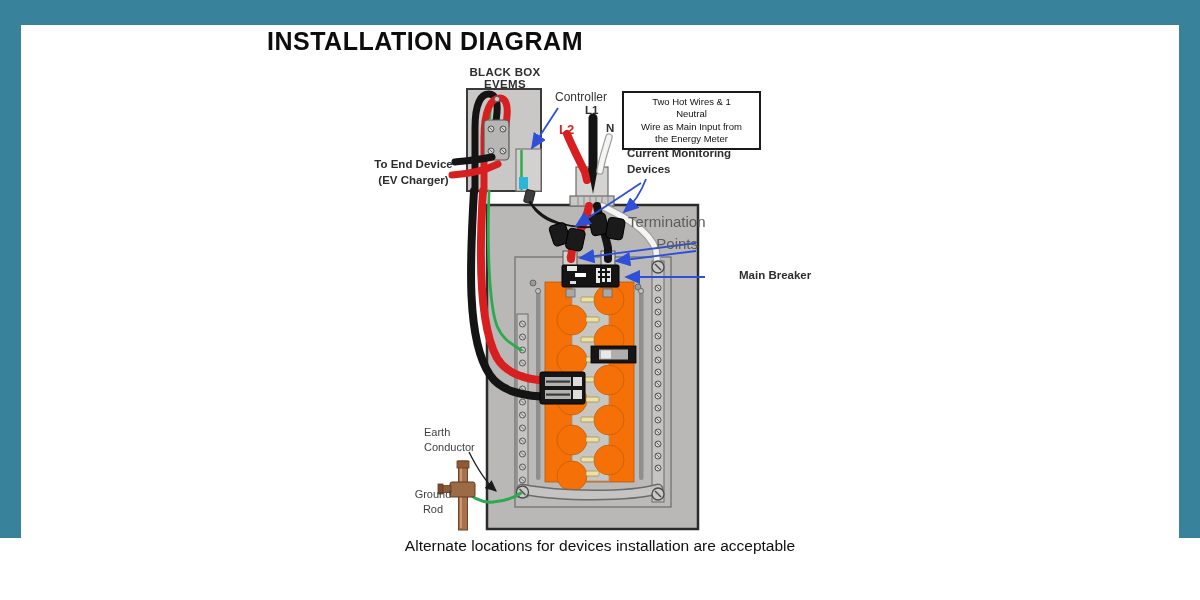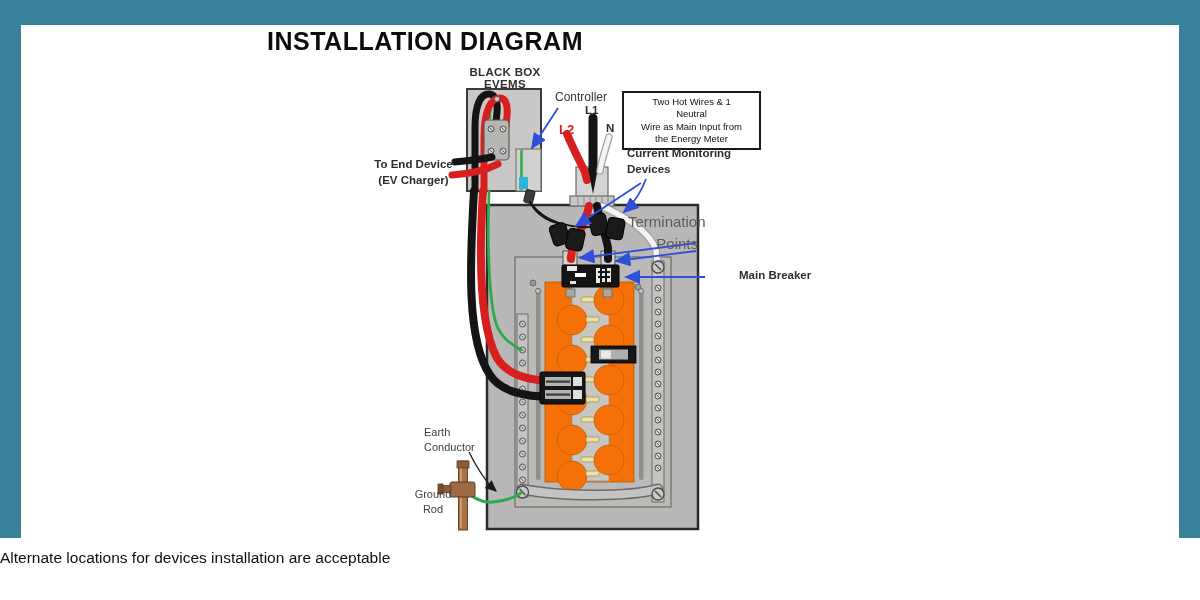--- a/index.html
+++ b/index.html
@@ -16,21 +16,21 @@
            padding:3px 12px;font-size:9.5px;line-height:1.3;text-align:center;color:#111;}
   #l1{left:585px;top:104px;font-size:11.5px;}
   #l2{left:559px;top:122px;font-size:13px;color:var(--wire-red,#d81f1f);}
   #nl{left:606px;top:122px;font-size:11.5px;}
   #cmd{left:627px;top:146px;font-size:11.5px;line-height:1.35;}
   #enddev{left:366px;top:156px;width:95px;text-align:center;font-size:11.5px;line-height:1.4;}
   #term{left:628px;top:211px;width:70px;text-align:right;font-size:15px;line-height:1.45;color:#5c5c5c;}
   #mainbrk{left:707px;top:269px;font-size:11.5px;margin-left:32px;}
   #earth{left:424px;top:425px;width:58px;font-size:11px;line-height:1.4;color:#3f3f3f;}
   #ground{left:407px;top:487px;width:52px;text-align:center;font-size:11px;line-height:1.4;color:#3f3f3f;}
-  #footer{left:0;top:549px;width:1200px;font-size:15.5px;color:#0f0f0f;}
+  #footer{left:0;top:537px;width:1200px;text-align:center;font-size:15.5px;color:#0f0f0f;}
   
   .wr{stroke:var(--wire-red,#d81f1f);fill:none;stroke-linecap:round;}
   .wk{stroke:var(--wire-black,#141414);fill:none;stroke-linecap:round;}
   .wg{stroke:var(--wire-green,#2daa4f);fill:none;stroke-linecap:round;}
   .orange{fill:var(--orange,#f57108);}
   .tab{fill:var(--tab-cream,#ede0a6);stroke:#a08b3c;stroke-width:.7;}
   .arrow{stroke:var(--arrow-blue,#2f4fd8);stroke-width:1.8;fill:none;}
   .ah-blue{fill:var(--arrow-blue,#2f4fd8);}
   .ah-black{fill:#1a1a1a;}
 </style>

